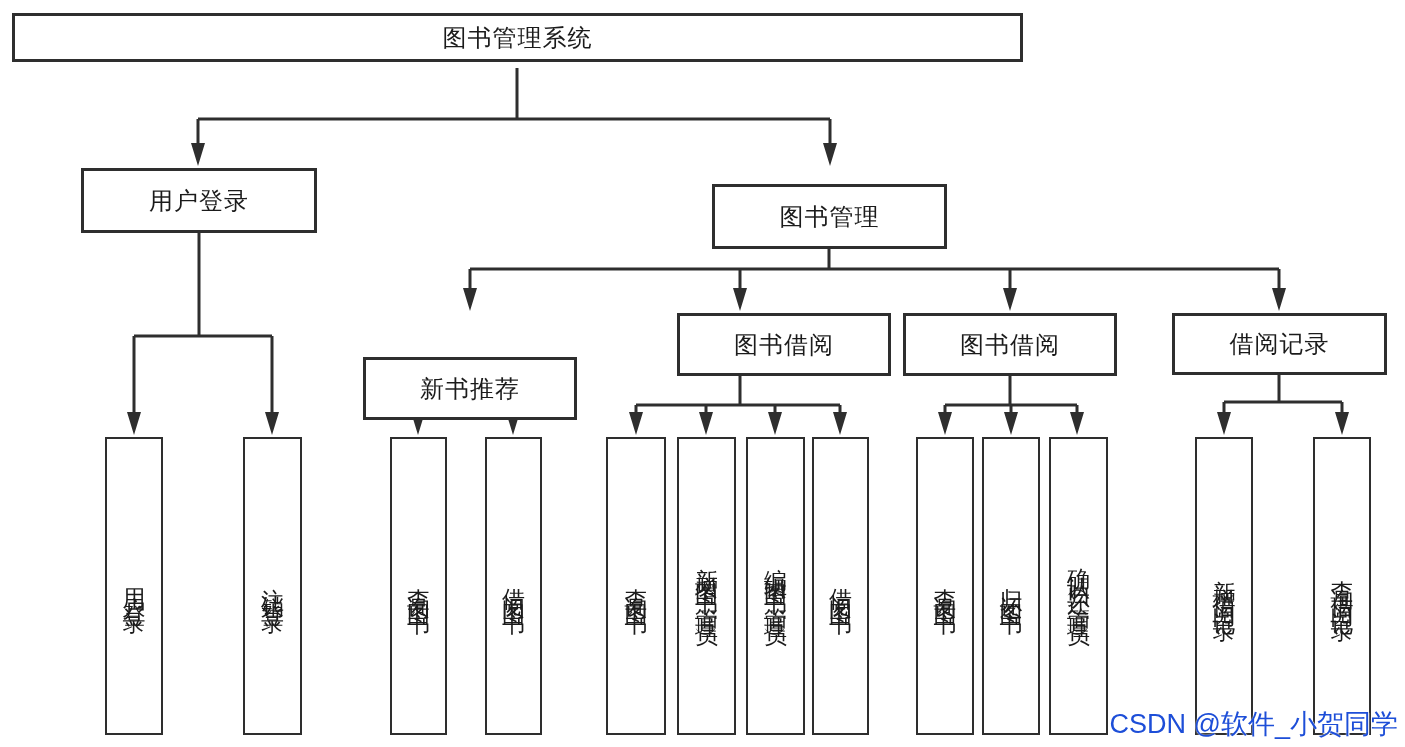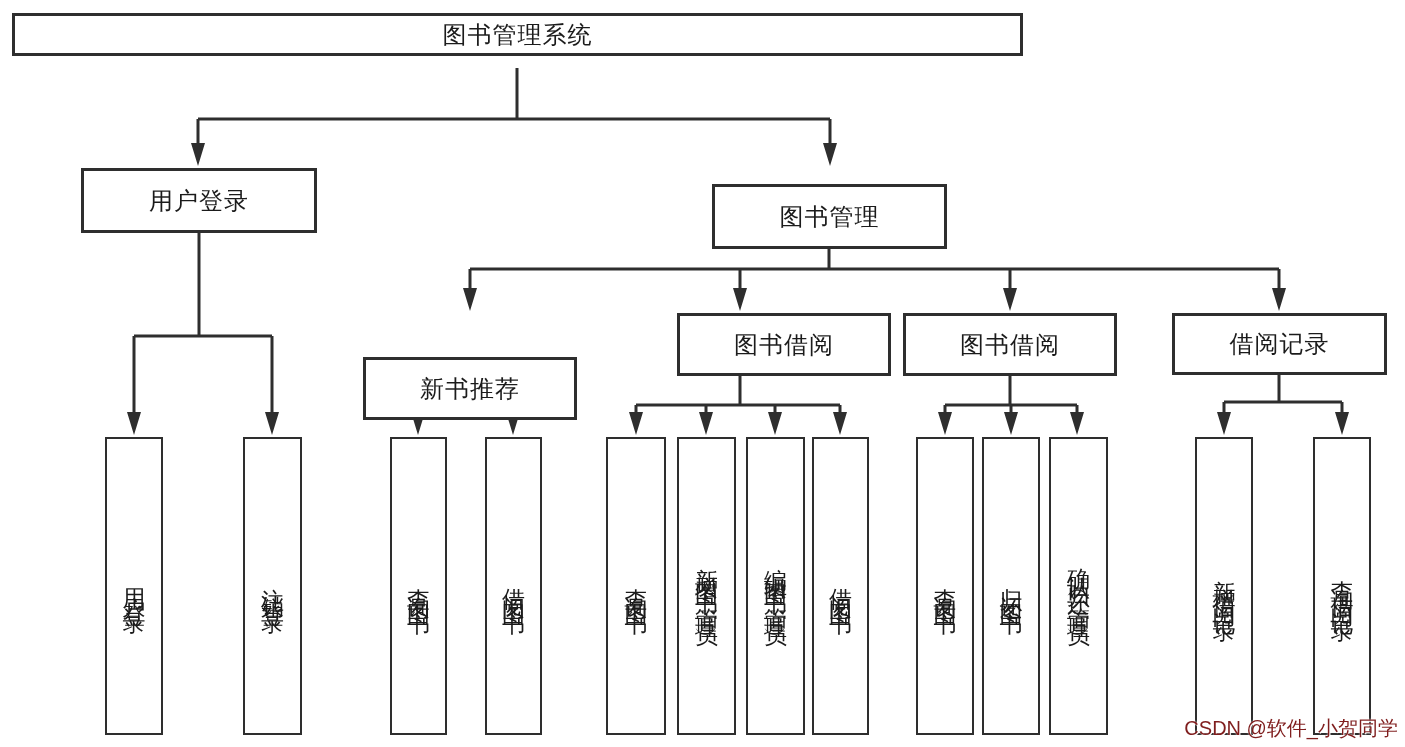--- a/index.html
+++ b/index.html
@@ -46,22 +46,22 @@
     z-index: 2;
   }
   .leaf span {
     letter-spacing: 8px;
     line-height: 1;
   }
   .watermark {
     position: absolute;
     right: 7px;
     bottom: 5px;
-    font-size: 20px;
-    color: #7f1d1d;
+    font-size: 27px;
+    color: #1d4ed8;
     text-shadow: 0 0 2px #ffffff, 1px 1px 0 #ffffff;
     z-index: 3;
     white-space: nowrap;
   }
 </style>
 </head>
 <body>
 
 <div class="canvas">
 
@@ -78,21 +78,21 @@
     <path fill="#2e2e2e" d="
       M198 166l-7-23h14Z M830 166l-7-23h14Z
       M134 435l-7-23h14Z M272 435l-7-23h14Z
       M470 311l-7-23h14Z M740 311l-7-23h14Z M1010 311l-7-23h14Z M1279 311l-7-23h14Z
       M418 435l-7-23h14Z M513 435l-7-23h14Z
       M636 435l-7-23h14Z M706 435l-7-23h14Z M775 435l-7-23h14Z M840 435l-7-23h14Z
       M945 435l-7-23h14Z M1011 435l-7-23h14Z M1077 435l-7-23h14Z
       M1224 435l-7-23h14Z M1342 435l-7-23h14Z"></path>
   </svg>
 
-  <div class="node" style="left:12px; top:13px; width:1011px; height:43px;">图书管理系统</div>
+  <div class="node" style="left:12px; top:13px; width:1011px; height:49px;">图书管理系统</div>
 
   <div class="node" style="left:81px; top:168px; width:236px; height:65px;">用户登录</div>
   <div class="node" style="left:712px; top:184px; width:235px; height:65px;">图书管理</div>
 
   <div class="node" style="left:363px; top:313px; width:214px; height:63px;margin-top:44px;">新书推荐</div>
   <div class="node" style="left:633px; top:313px; width:214px; height:63px;margin-left:44px;">图书借阅</div>
   <div class="node" style="left:903px; top:313px; width:214px; height:63px;">图书借阅</div>
   <div class="node" style="left:1172px; top:313px; width:215px; height:62px;">借阅记录</div>
 
   <div class="leaf" style="left:105px; top:437px; width:58px; height:298px;">

